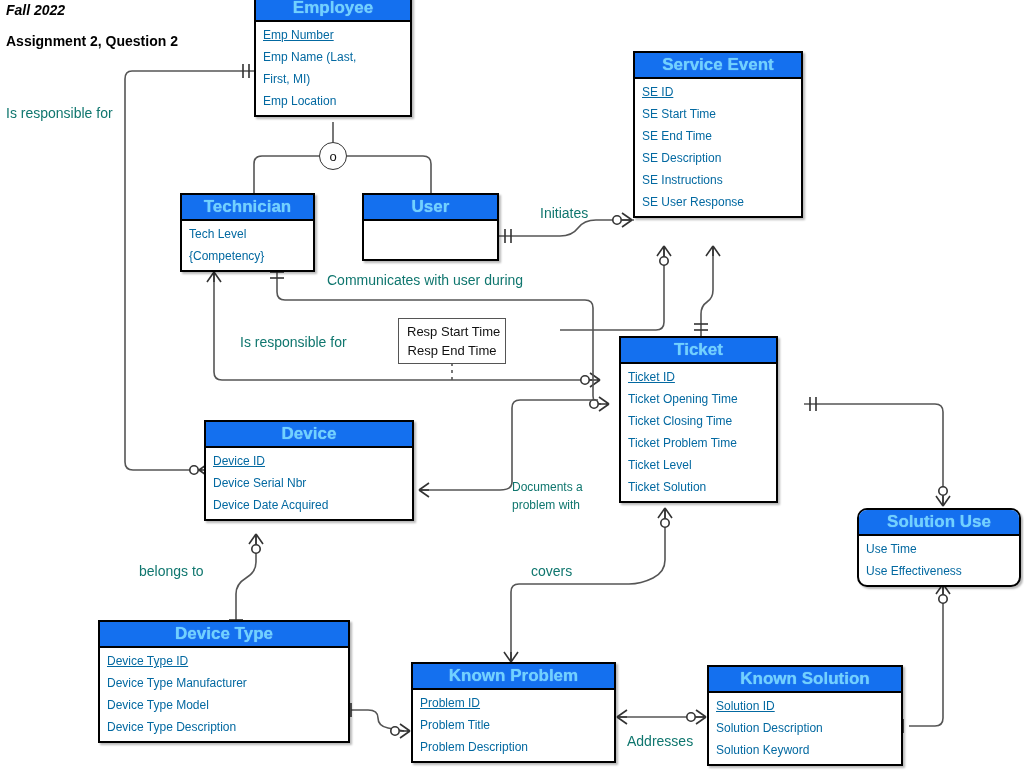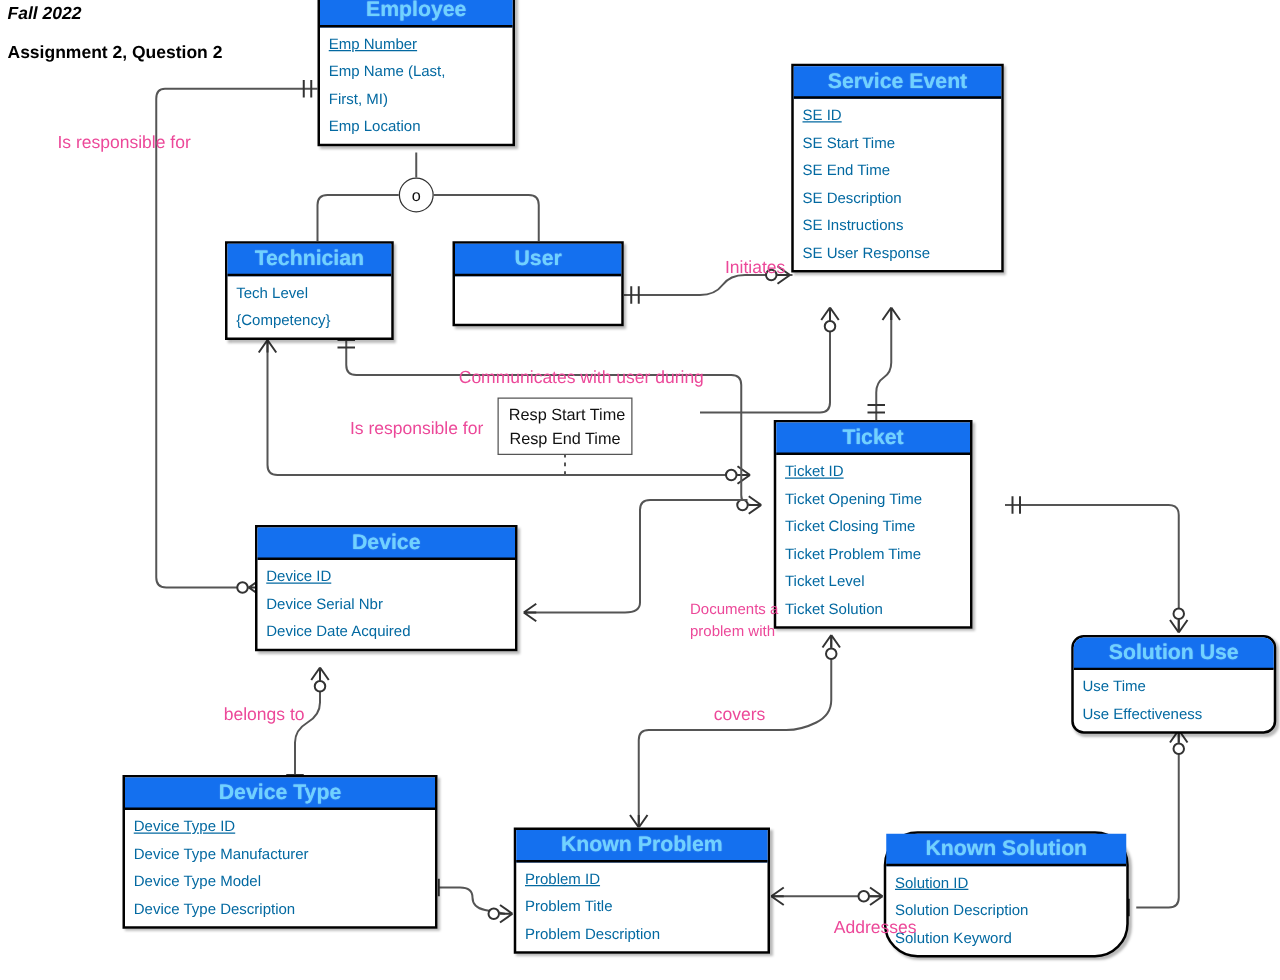--- a/index.html
+++ b/index.html
@@ -80,23 +80,22 @@
     line-height: 19px;
     color: #111;
     white-space: nowrap;
     text-align: center;
   }
 
   
   .rlabel {
     position: absolute;
     font-size: 14px;
-    color: #ec4899;
-    white-space: nowrap;
-    margin-left: 40px;
+    color: #0f766e;
+    white-space: nowrap;
   }
   .rlabel.small { font-size: 12px; }
   .rlabel.two-line { white-space: normal; width: 90px; line-height: 18px;}
 
   
   .subtype-circle {
     position: absolute;
     width: 28px; height: 28px;
     border: 1.5px solid #333;
     border-radius: 50%;
@@ -341,34 +340,34 @@
 
   <div class="entity" style="left:411px; top:662px; width:205px;">
     <div class="title">Known Problem</div>
     <div class="attrs">
       <div class="pk">Problem ID</div>
       <div>Problem Title</div>
       <div>Problem Description</div>
     </div>
   </div>
 
-  <div class="entity" style="left:707px; top:665px; width:196px;border-radius:27px;">
+  <div class="entity" style="left:707px; top:665px; width:196px;">
     <div class="title">Known Solution</div>
     <div class="attrs">
       <div class="pk">Solution ID</div>
       <div>Solution Description</div>
       <div>Solution Keyword</div>
     </div>
   </div>
 
   <div class="rlabel" style="left:6px; top:105px;">Is responsible for</div>
 
   <div class="rlabel" style="left:540px; top:205px;">Initiates</div>
 
-  <div class="rlabel" style="left:327px; top:293px;">Communicates with user during</div>
+  <div class="rlabel" style="left:327px; top:272px;">Communicates with user during</div>
 
   <div class="rlabel" style="left:240px; top:334px;">Is responsible for</div>
 
   <div class="rlabel small two-line" style="left:512px; top:478px;">Documents a problem with</div>
 
   <div class="rlabel" style="left:531px; top:563px;">covers</div>
 
   <div class="rlabel" style="left:139px; top:563px;">belongs to</div>
 
   <div class="rlabel" style="left:627px; top:733px;">Addresses</div>

